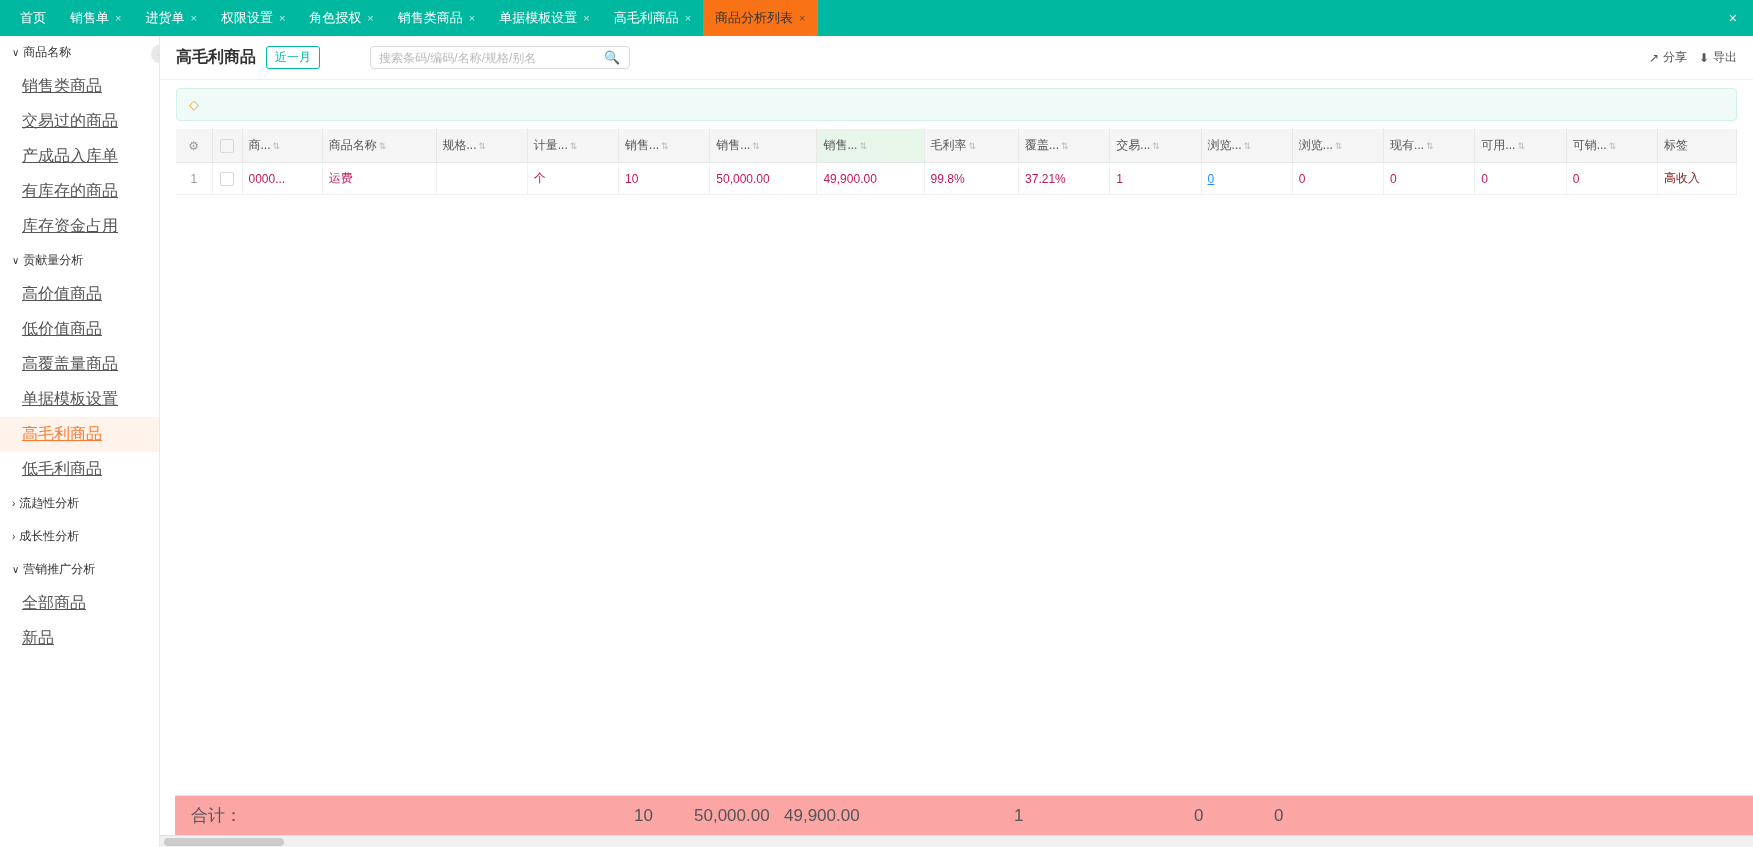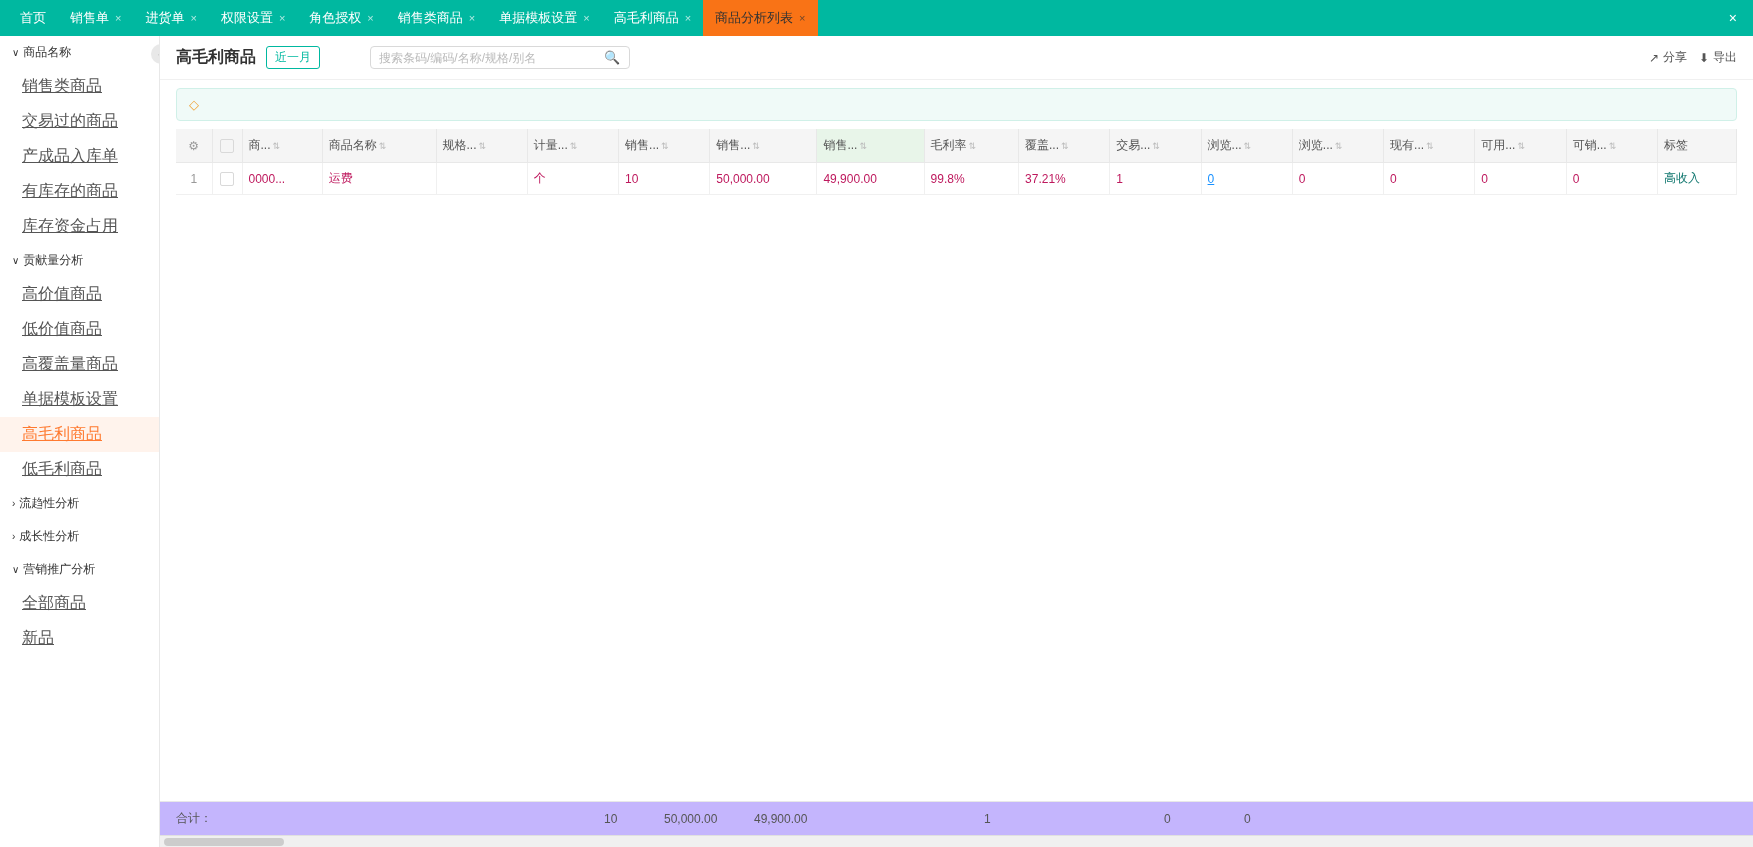--- a/index.html
+++ b/index.html
@@ -200,32 +200,33 @@
     tbody tr {
       border-bottom: 1px solid #f0f0f0;
     }
     tbody td {
       padding: 7px 6px;
       color: #be185d;
       white-space: nowrap;
       border-right: 1px solid #f0f0f0;
     }
     td.link-cell { color: #1890ff; cursor: pointer; text-decoration: underline; }
-    td.tag-cell { color: #0f766e; font-weight: 500; }
+    td.tag-cell { color: #7f1d1d; font-weight: 500; }
 
     
     .footer-totals {
-      background: #c4b5fd;
+      background: #fca5a5;
       border-top: 1px solid #e8e8e8;
       padding: 8px 16px;
       display: flex;
       align-items: center;
-      font-size: 12px;
+      font-size: 17px;
       color: #555;
       flex-shrink: 0;
+      margin-left: 15px;
     }
     .footer-totals .label {
       font-weight: 500;
       margin-right: 16px;
     }
 
     
     .scroll-bar-row {
       height: 12px;
       background: #f0f0f0;

